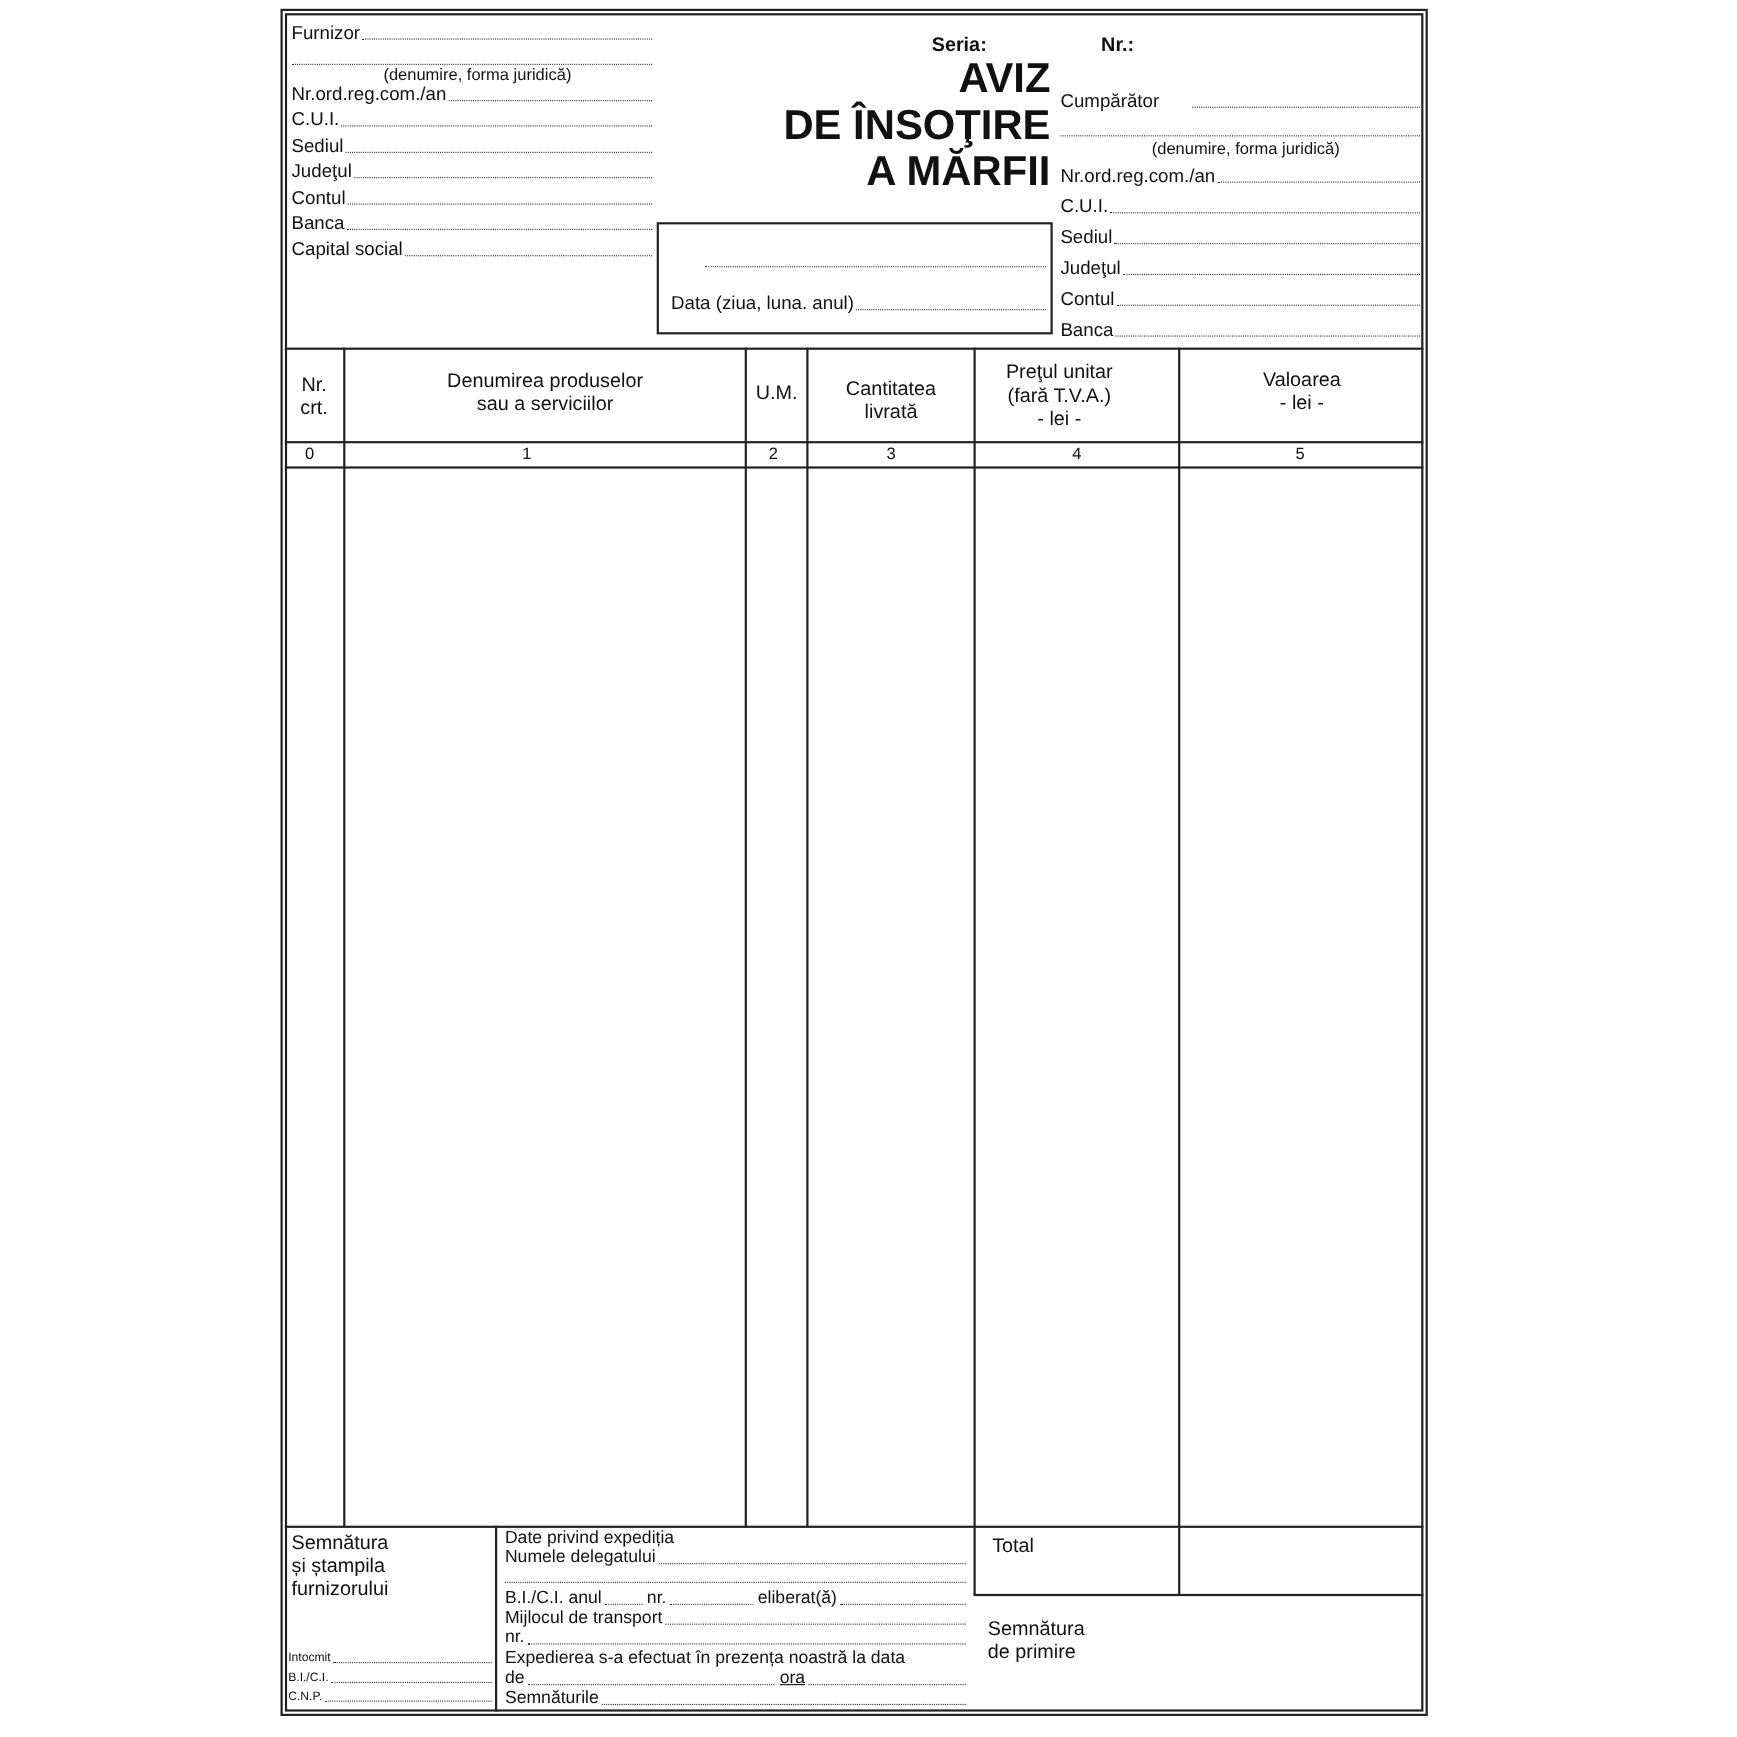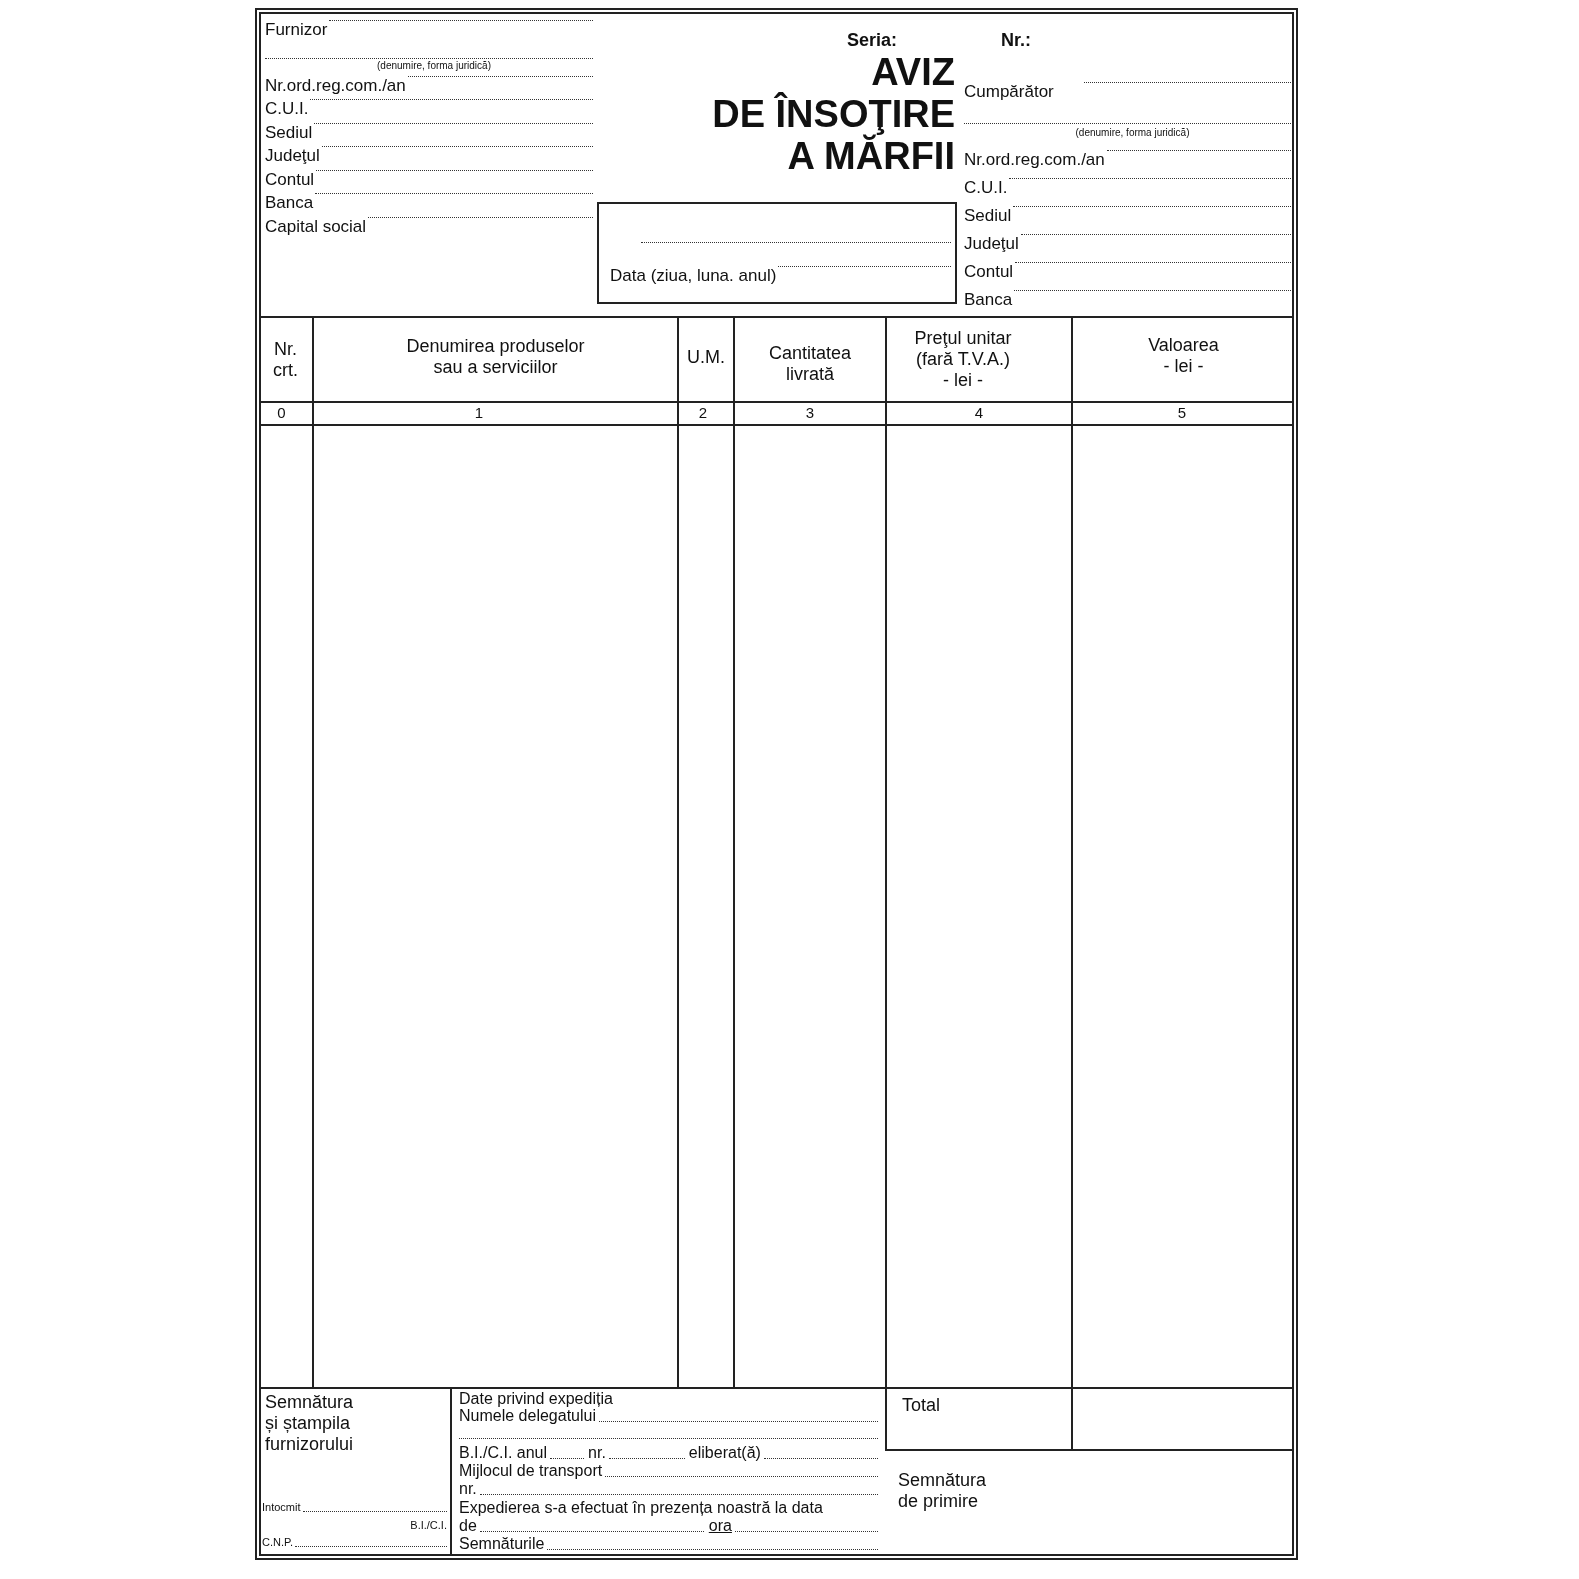--- a/index.html
+++ b/index.html
@@ -2,25 +2,25 @@
 <html><head>
 <meta charset="utf-8">
 <style>
   html, body { margin: 0; padding: 0; background: #ffffff; }
   body { width: 1579px; height: 1579px; position: relative; overflow: hidden; font-family: "Liberation Sans", sans-serif; color: #111; }
   .abs { position: absolute; }
   .outer { position: absolute; left: 255px; top: 8px; width: 1043px; height: 1552px; border: 2px solid #222; box-sizing: border-box; }
   .inner { position: absolute; left: 259px; top: 12px; width: 1035px; height: 1544px; border: 2px solid #222; box-sizing: border-box; }
   .hline { position: absolute; height: 0; border-top: 2px solid #222; }
   .vline { position: absolute; width: 0; border-left: 2px solid #222; }
-  .field { position: absolute; display: flex; align-items: flex-start; font-size: 17px; line-height: 20px; white-space: nowrap; }
+  .field { position: absolute; display: flex; align-items: flex-end; font-size: 17px; line-height: 20px; white-space: nowrap; }
   .field .lbl { flex: 0 0 auto; }
   .field .dots { flex: 1 1 auto; border-bottom: 1.5px dotted #333; margin-left: 2px; margin-bottom: 4px; height: 0; }
   .dotline { position: absolute; height: 0; border-bottom: 1.5px dotted #333; }
-  .small-note { position: absolute; font-size: 10px; text-align: center; }
+  .small-note { position: absolute; font-size: 15px; text-align: center; }
   .title { position: absolute; left: 600px; width: 355px; text-align: right; font-weight: bold; font-size: 38px; line-height: 42px; }
   .bold-lbl { position: absolute; font-weight: bold; font-size: 18px; }
   .datebox { position: absolute; left: 597px; top: 202px; width: 360px; height: 102px; border: 2px solid #222; box-sizing: border-box; }
   .th { position: absolute; text-align: center; font-size: 18px; line-height: 21px; display: flex; align-items: center; justify-content: center; flex-direction: column; }
   .colnum { position: absolute; text-align: center; font-size: 15px; line-height: 22px; }
   .ftext { position: absolute; font-size: 18px; line-height: 21px; }
   .ftext-s { position: absolute; font-size: 16px; line-height: 18px; }
   .tiny-field { position: absolute; display: flex; align-items: flex-end; font-size: 11px; line-height: 13px; white-space: nowrap; }
   .tiny-field .dots { flex: 1 1 auto; border-bottom: 1px dotted #333; margin-left: 2px; margin-bottom: 2px; }
   .exp-field { position: absolute; display: flex; align-items: flex-end; font-size: 16px; line-height: 18px; white-space: nowrap; }
@@ -172,21 +172,21 @@
 
   <div class="ftext" style="left:265px; top:1392px;">Semnătura</div>
   <div class="ftext" style="left:265px; top:1413px;">și ștampila</div>
   <div class="ftext" style="left:265px; top:1434px;">furnizorului</div>
   <div class="abs" style="left:262px; top:1460px; width:186px; height:36px;"></div>
 
   <div class="tiny-field" style="left:262px; top:1501px; width:185px;justify-content:space-between;">
     <span>Intocmit</span>
       <span class="dots"></span>
   </div>
-  <div class="tiny-field" style="left:262px; top:1519px; width:185px;flex-direction:column;">
+  <div class="tiny-field" style="left:262px; top:1519px; width:185px;">
     <span>B.I./C.I.</span>
       <span class="dots"></span>
   </div>
   <div class="tiny-field" style="left:262px; top:1536px; width:185px;">
     <span>C.N.P.</span>
       <span class="dots"></span>
   </div>
 
   <div class="ftext-s" style="left:459px; top:1390px;">Date privind expediția</div>
   <div class="exp-field" style="left:459px; top:1407px; width:419px;">

